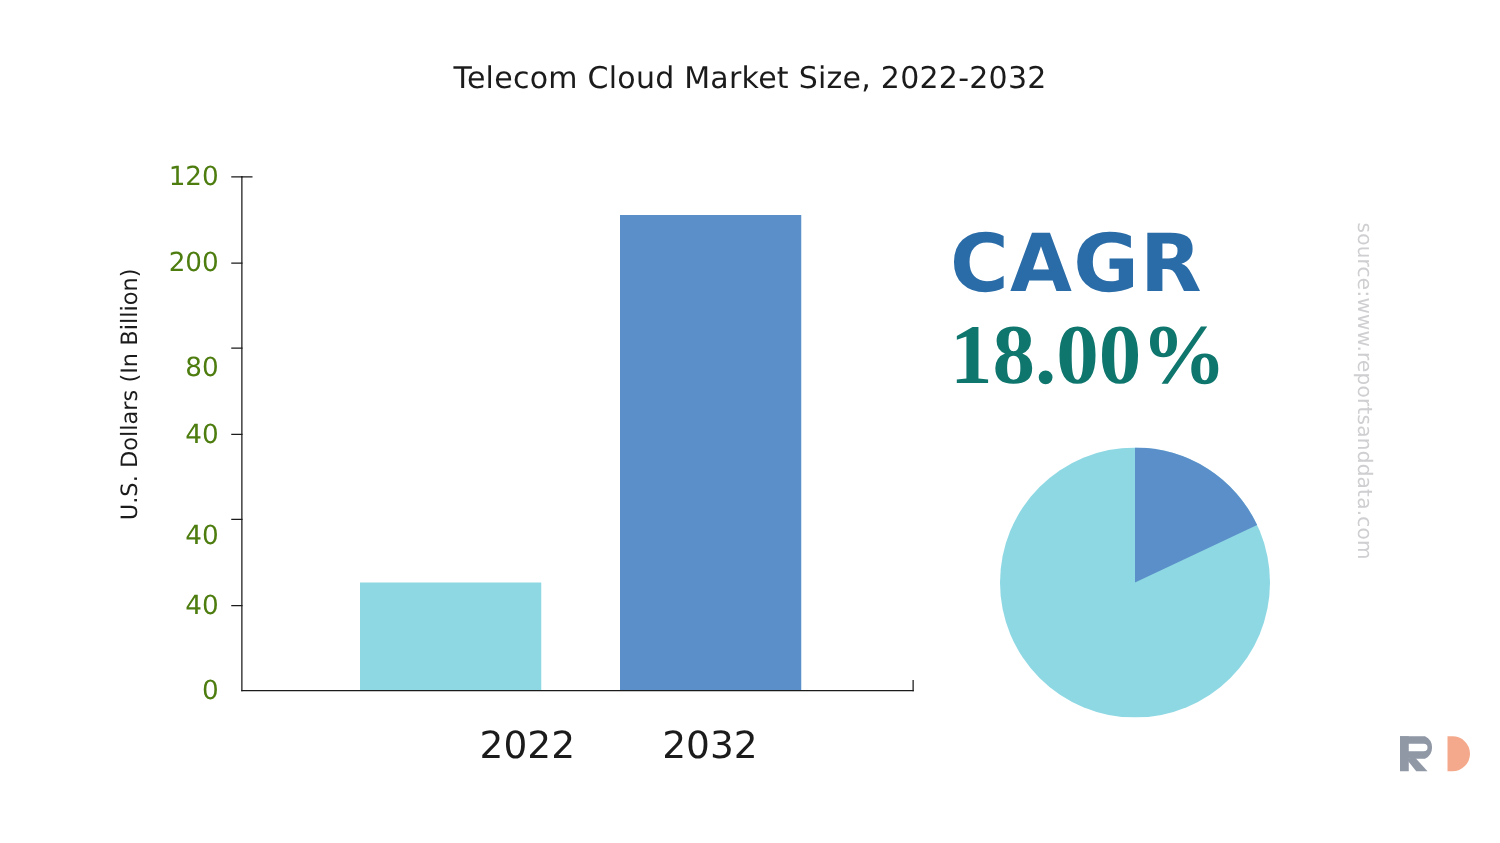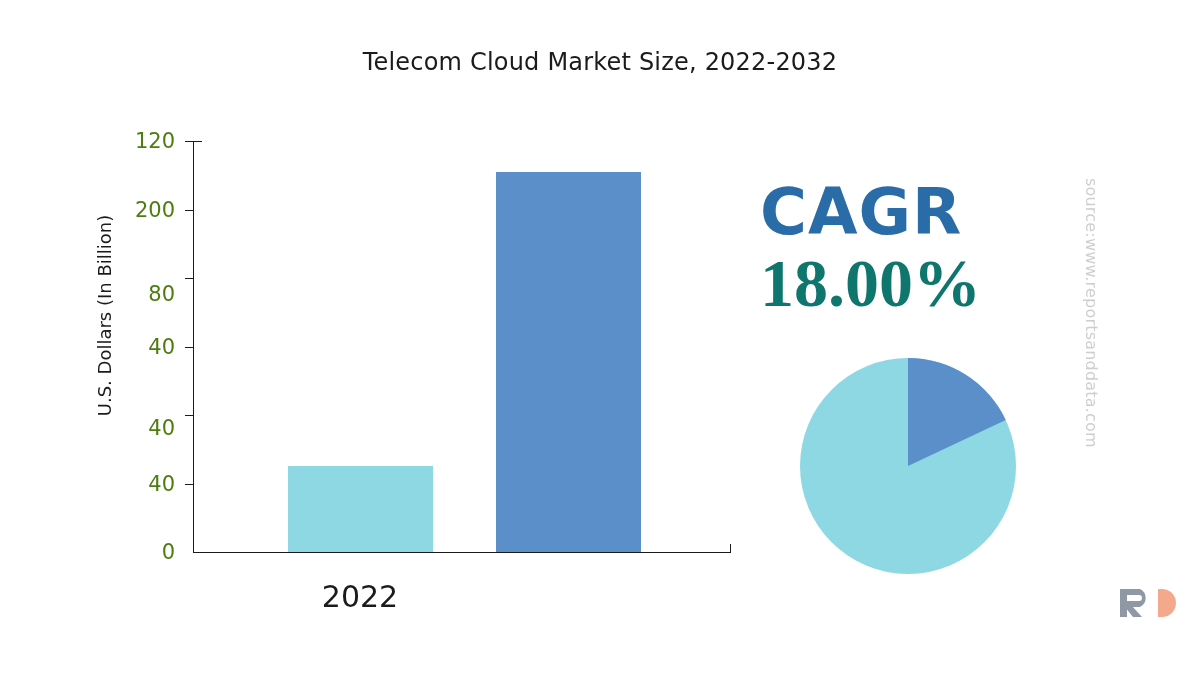--- a/index.html
+++ b/index.html
@@ -120,21 +120,21 @@
 
   .x-tick-label {
     position: absolute;
     top: 582px;
     width: 200px;
     text-align: center;
     font-size: 30px;
     color: #1b1b1b;
     line-height: 1;
   }
-  #xlabel-2022 { left: 260px; }
+  #xlabel-2022 { left: 260px; text-align: right; }
   #xlabel-2032 { left: 468px; }
 
   
   #cagr-block {
     position: absolute;
     left: 760px;
     top: 180px;
     width: 320px;
     text-align: left;
   }
@@ -213,20 +213,21 @@
   <div class="y-label-wrap" style="left:35px; top:542px;">0</div>
 
   <div id="y-axis-title">U.S. Dollars (In Billion)</div>
 
   <div class="bar-holder">
     <div class="bar" id="bar-2022" style="height: 85.625px; background: rgb(142, 216, 228);"></div>
     <div class="bar" id="bar-2032" style="height: 380.175px; background: rgb(91, 143, 201);"></div>
   </div>
 
   <div class="x-tick-label" id="xlabel-2022">2022</div>
+  <div class="x-tick-label" id="xlabel-2032">2032</div>
 </div>
 
 <div id="cagr-block">
   <div id="cagr-word" style="color: rgb(42, 108, 168);">CAGR</div>
   <div id="cagr-value" style="color: #0f766e; font-family: Liberation Serif, serif;">18.00%</div>
 </div>
 
 <svg id="pie-chart" viewBox="0 0 216 216">
   <circle id="pie-remainder-slice" cx="108" cy="108" r="108" fill="#8ed8e4"></circle>
   <path id="pie-cagr-slice" d="M 108 108 L 108 0 A 108 108 0 0 1 205.72 62.02 Z" fill="#5b8fc9"></path>

